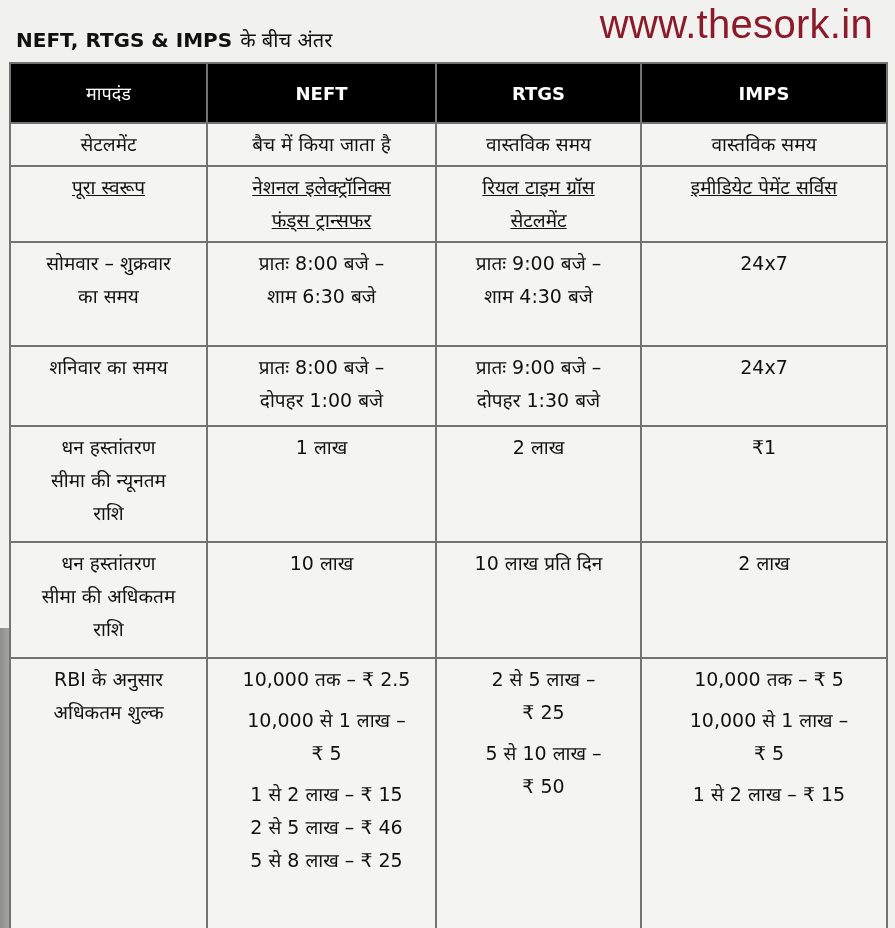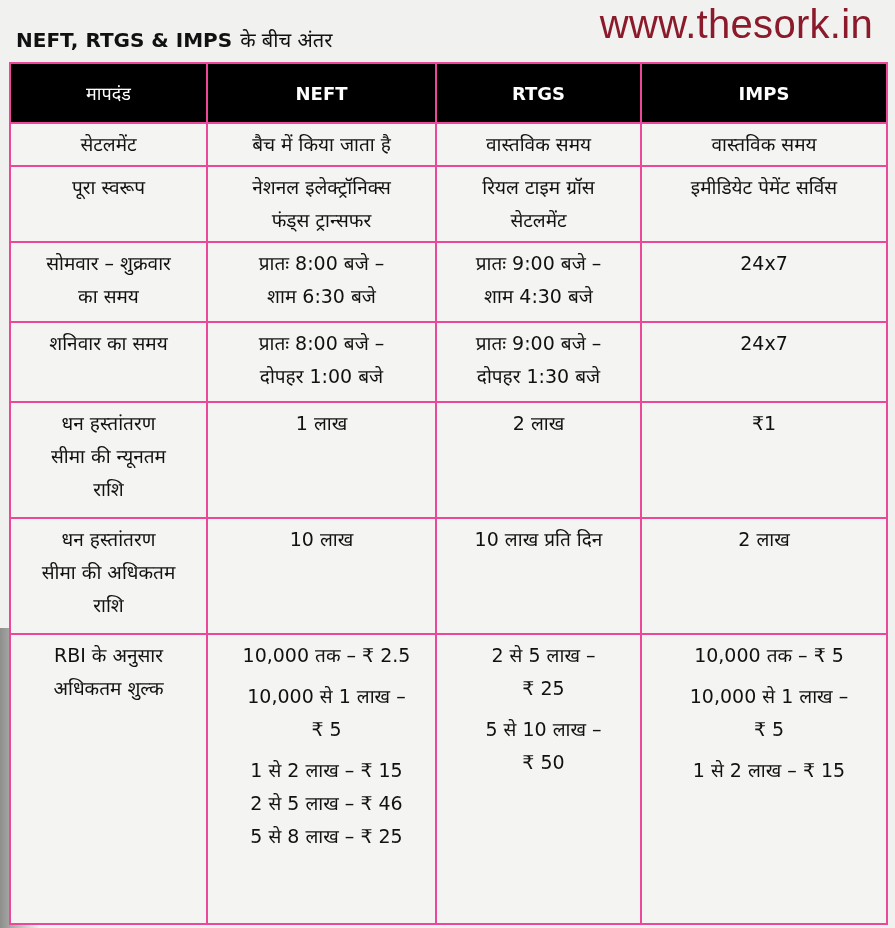--- a/index.html
+++ b/index.html
@@ -25,21 +25,21 @@
     font-size: 20px; font-weight: bold; color: #111;
   }
   .title .hi { font-weight: normal; margin-left: 8px; }
   table {
     position: absolute; left: 9px; top: 62px;
     width: 877px; border-collapse: collapse;
     table-layout: fixed;
     background: #f4f4f2;
   }
   th, td {
-    border: 2px solid #ec4899;
+    border: 2px solid #737373;
     font-size: 19px; line-height: 33px;
     vertical-align: top; text-align: center;
     padding: 4px 6px;
   }
   th {
     background: #000; color: #fff; font-weight: bold; font-size: 18px;
     height: 46px; padding: 6px; vertical-align: middle;
   }
   th.hi { font-weight: normal; }
   td.left { text-align: center; padding-left: 16px; }
@@ -80,37 +80,37 @@
         <td>
           <span class="line">बैच में किया जाता है</span>
         </td>
         <td>
           <span class="line">वास्तविक समय</span>
         </td>
         <td>
           <span class="line">वास्तविक समय</span>
         </td>
       </tr>
-      <tr style="height: 76px;">
+      <tr style="height: 76px; text-decoration: underline;">
         <td>
           <span class="line">पूरा स्वरूप</span>
         </td>
         <td>
           <span class="line">नेशनल इलेक्ट्रॉनिक्स</span>
           <span class="line">फंड्स ट्रान्सफर</span>
         </td>
         <td>
           <span class="line">रियल टाइम ग्रॉस</span>
           <span class="line">सेटलमेंट</span>
         </td>
         <td>
           <span class="line">इमीडियेट पेमेंट सर्विस</span>
         </td>
       </tr>
-      <tr style="height: 80px; border-radius: 13px;">
+      <tr style="height: 104px; border-radius: 13px;">
         <td>
           <span class="line">सोमवार – शुक्रवार</span>
           <span class="line">का समय</span>
         </td>
         <td>
           <span class="line">प्रातः 8:00 बजे –</span>
           <span class="line">शाम 6:30 बजे</span>
         </td>
         <td>
           <span class="line">प्रातः 9:00 बजे –</span>

